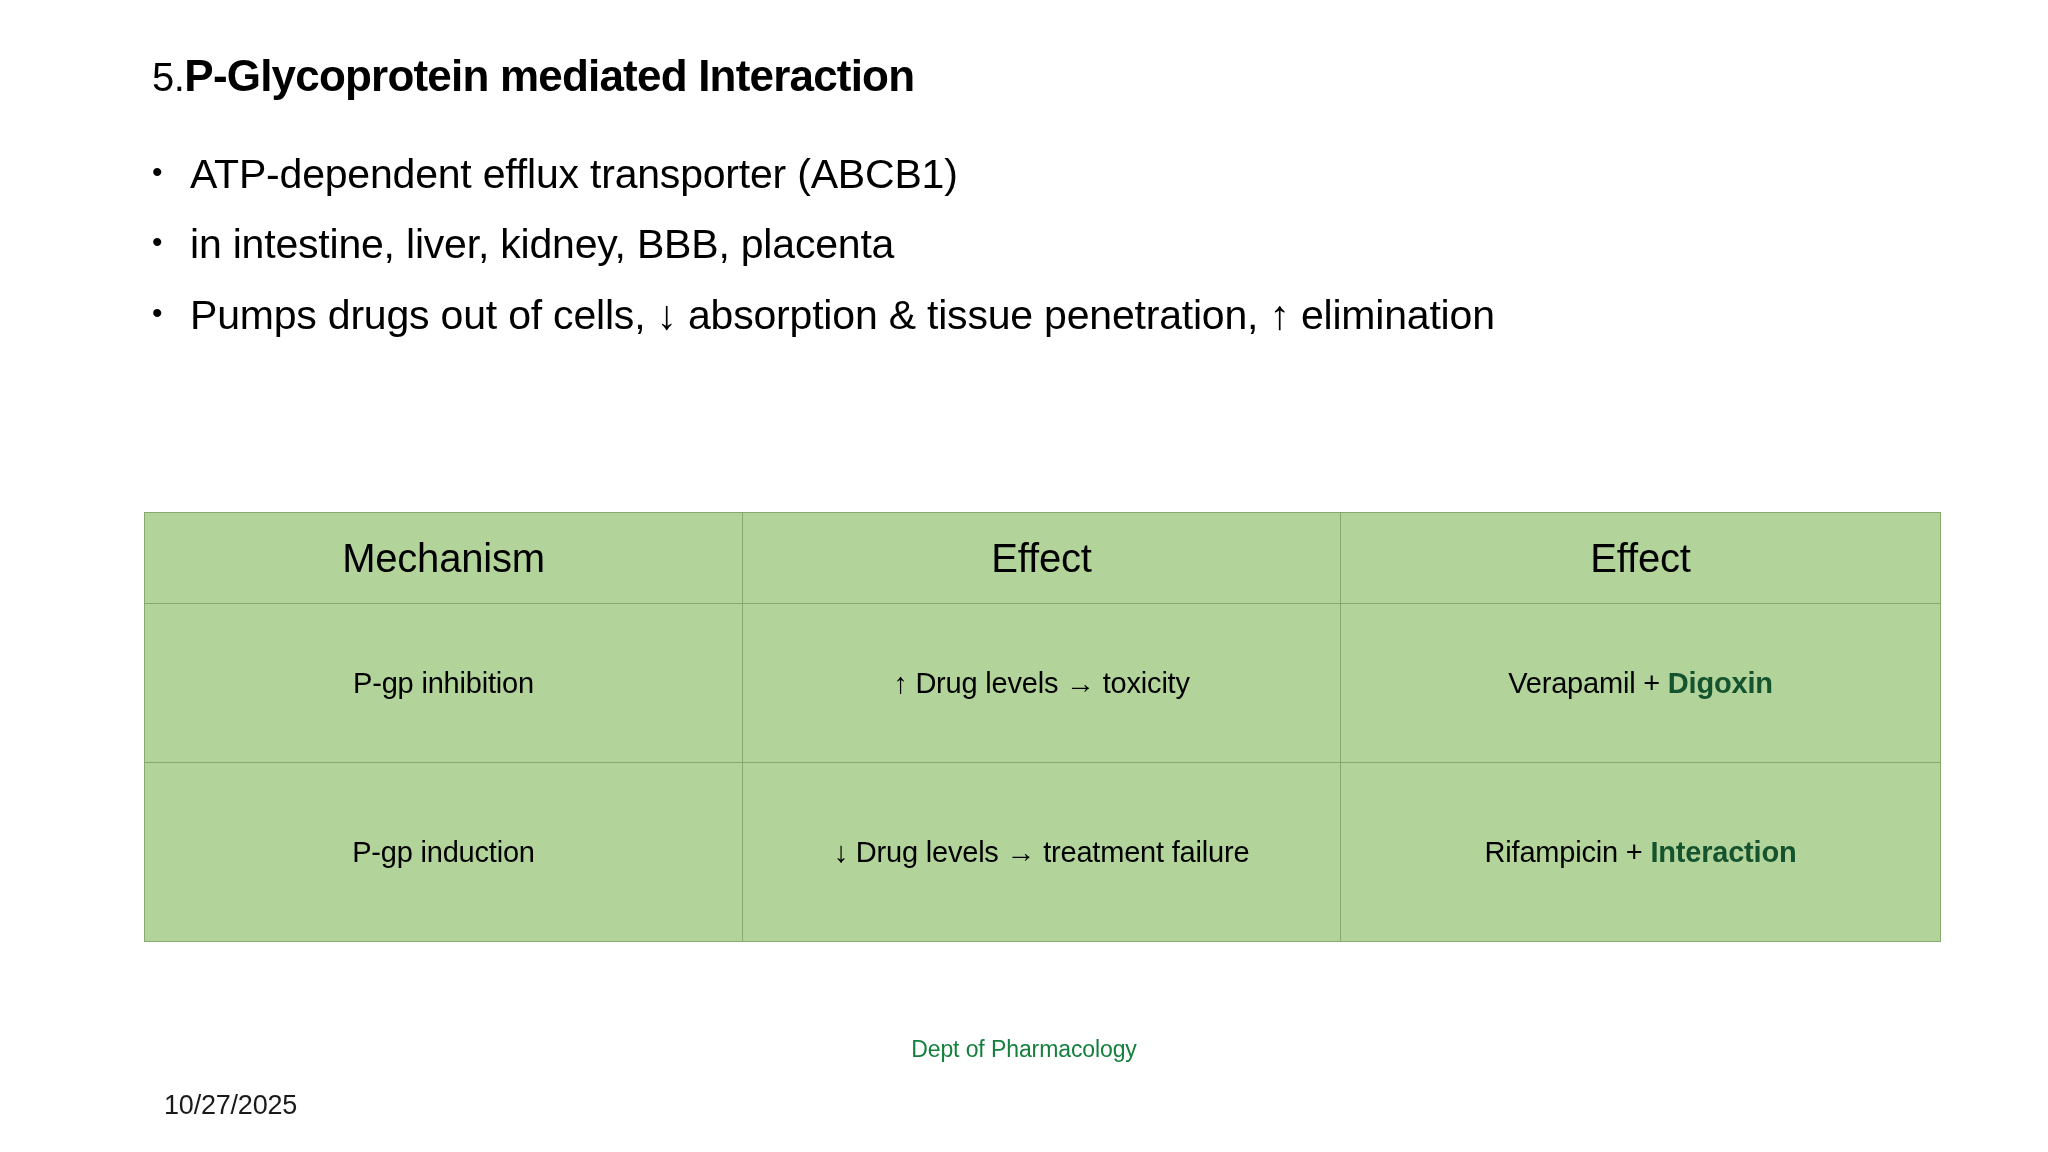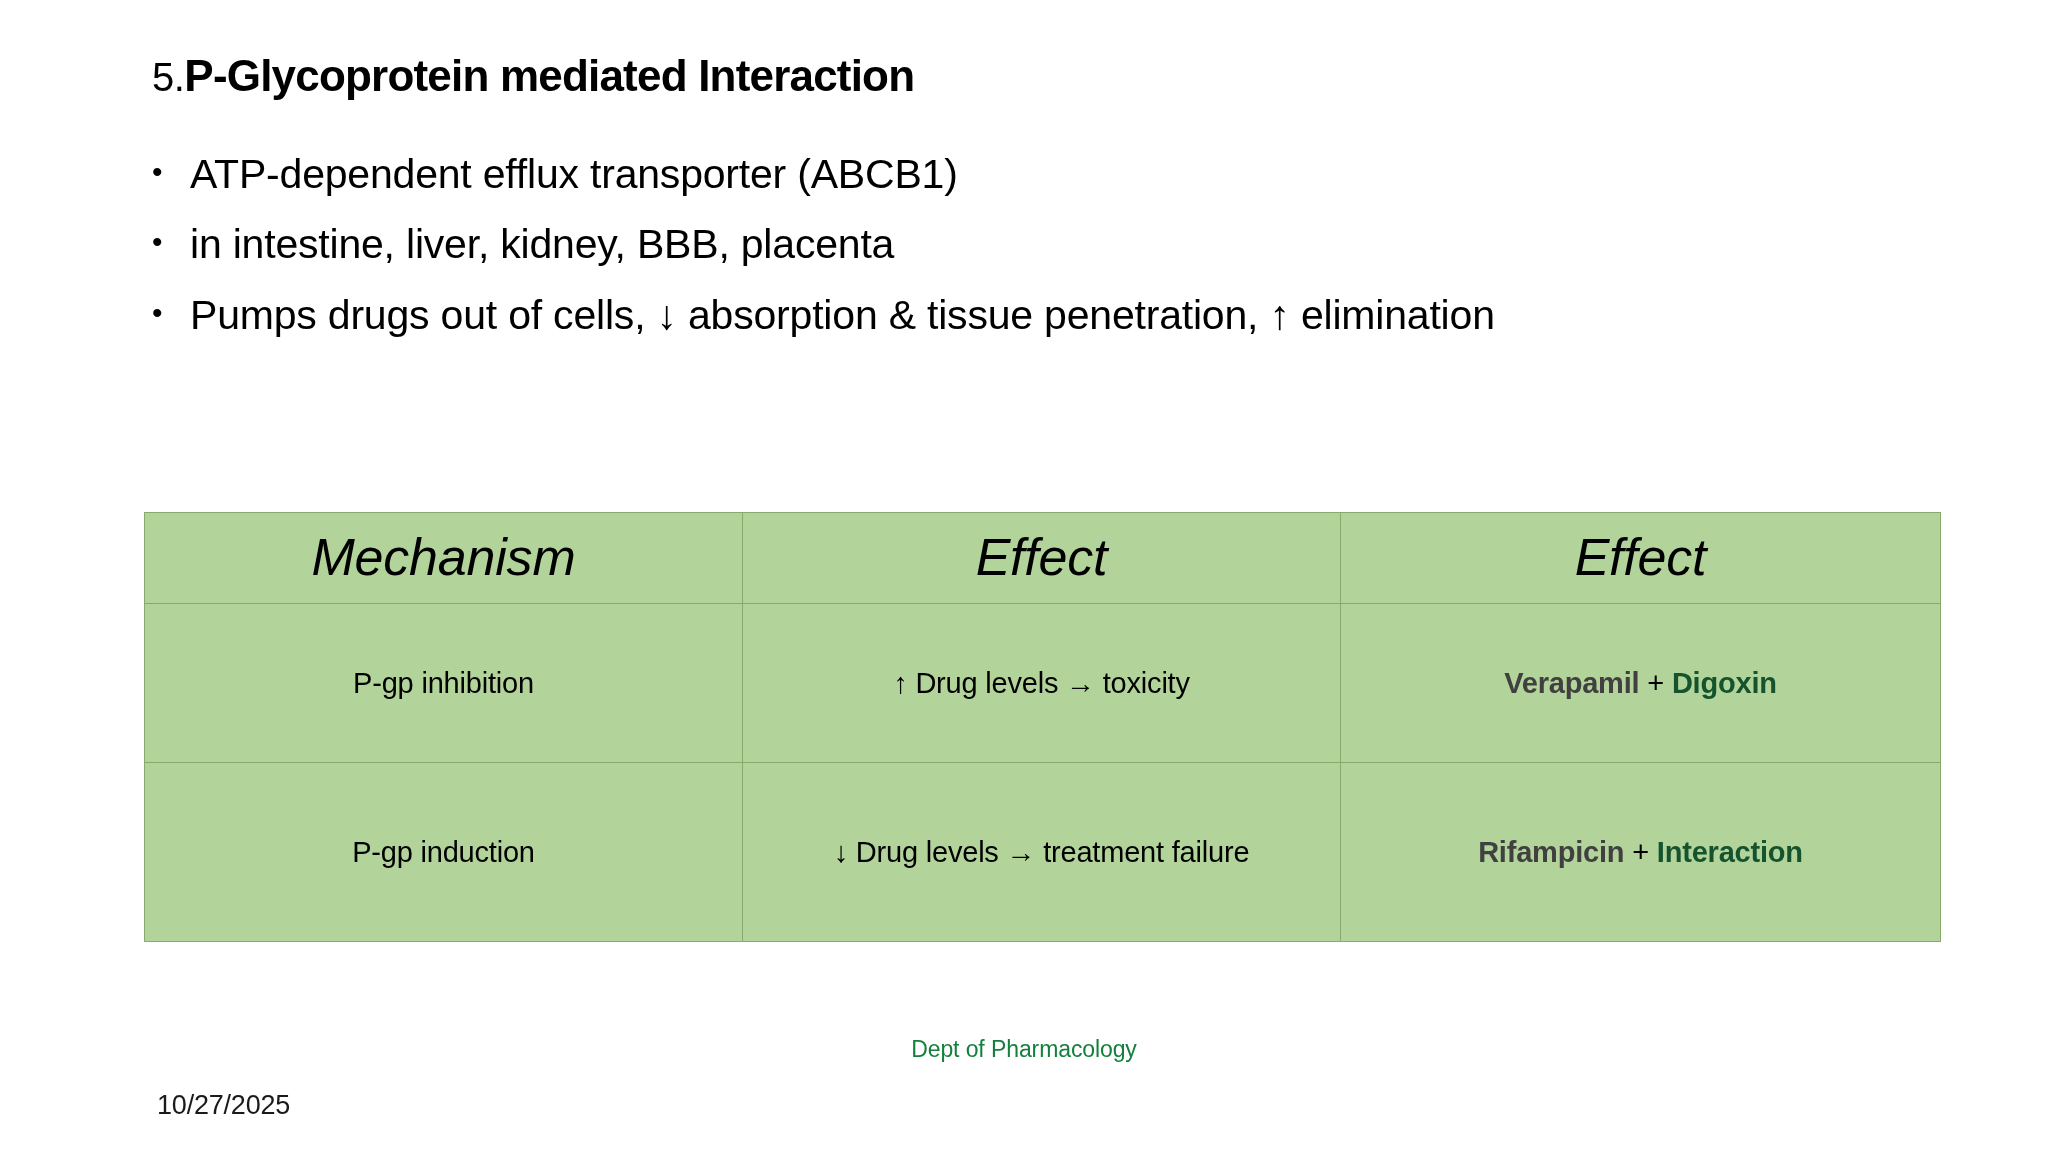--- a/index.html
+++ b/index.html
@@ -79,52 +79,51 @@
   .data-table td {
     background: #b2d49a;
     border: 1px solid #87ab6e;
     text-align: center;
     vertical-align: middle;
     padding: 6px 10px;
     font-weight: 400;
     letter-spacing: -0.2px;
   }
   .data-table th {
-    font-size: 52px;
+    font-size: 40px;
     height: 78px;
     line-height: 1.1;
-    font-style: italic;
   }
   .data-table td {
     font-size: 29px;
     line-height: 1.18;
     height: 152px;
     text-align: center;
   }
   .data-table tr.row-1 td { height: 146px; }
   .data-table tr.row-2 td { height: 166px; }
   .data-table tr.row-3 td { height: 166px; }
 
   .drug-primary {
-    font-weight: 700;
-    color: #404040;
+    font-weight: 400;
+    color: #000000;
   }
   .drug-plus {
     font-weight: 400;
     color: #000000;
   }
   .drug-secondary {
     font-weight: 700;
     color: #14532d;
   }
 
   
   .footer-date {
     position: absolute;
-    left: 157px;
+    left: 164px;
     top: 1090px;
     font-size: 27px;
     color: #1a1a1a;
     letter-spacing: -0.2px;
   }
   .footer-center {
     position: absolute;
     left: 0;
     top: 1036px;
     width: 2048px;

